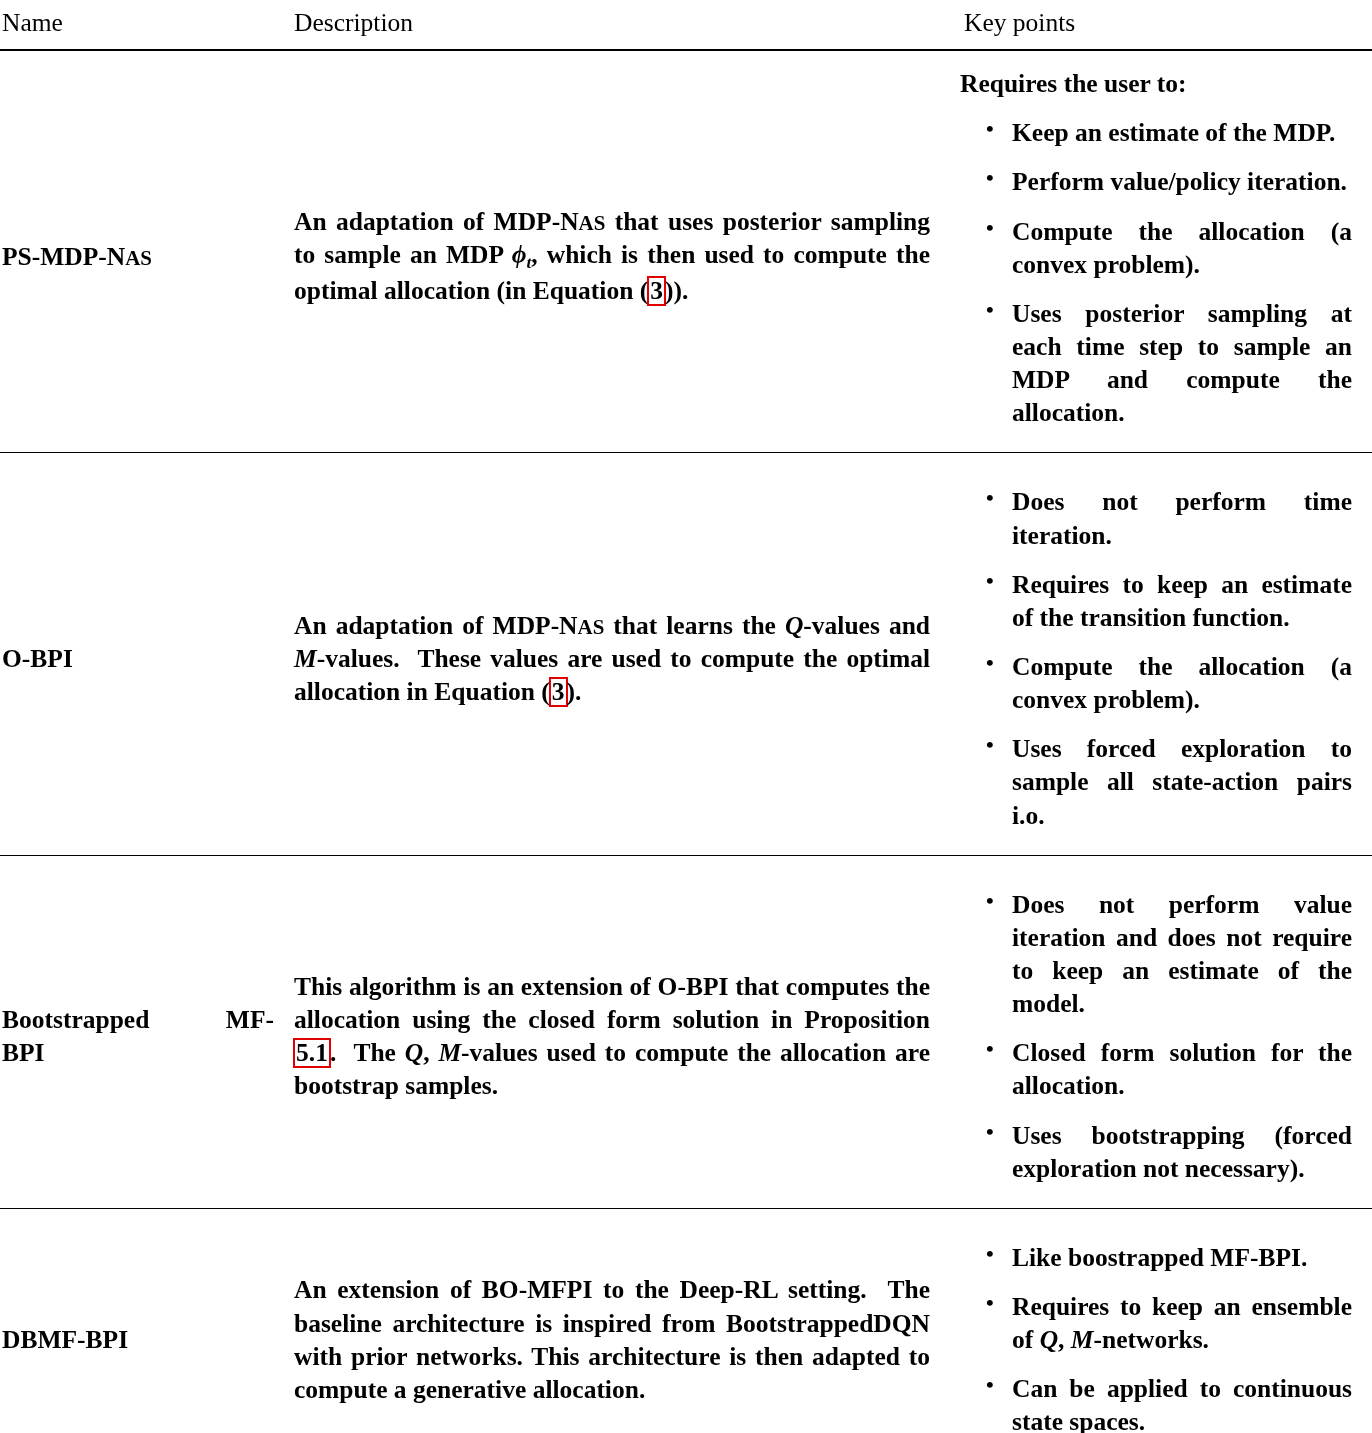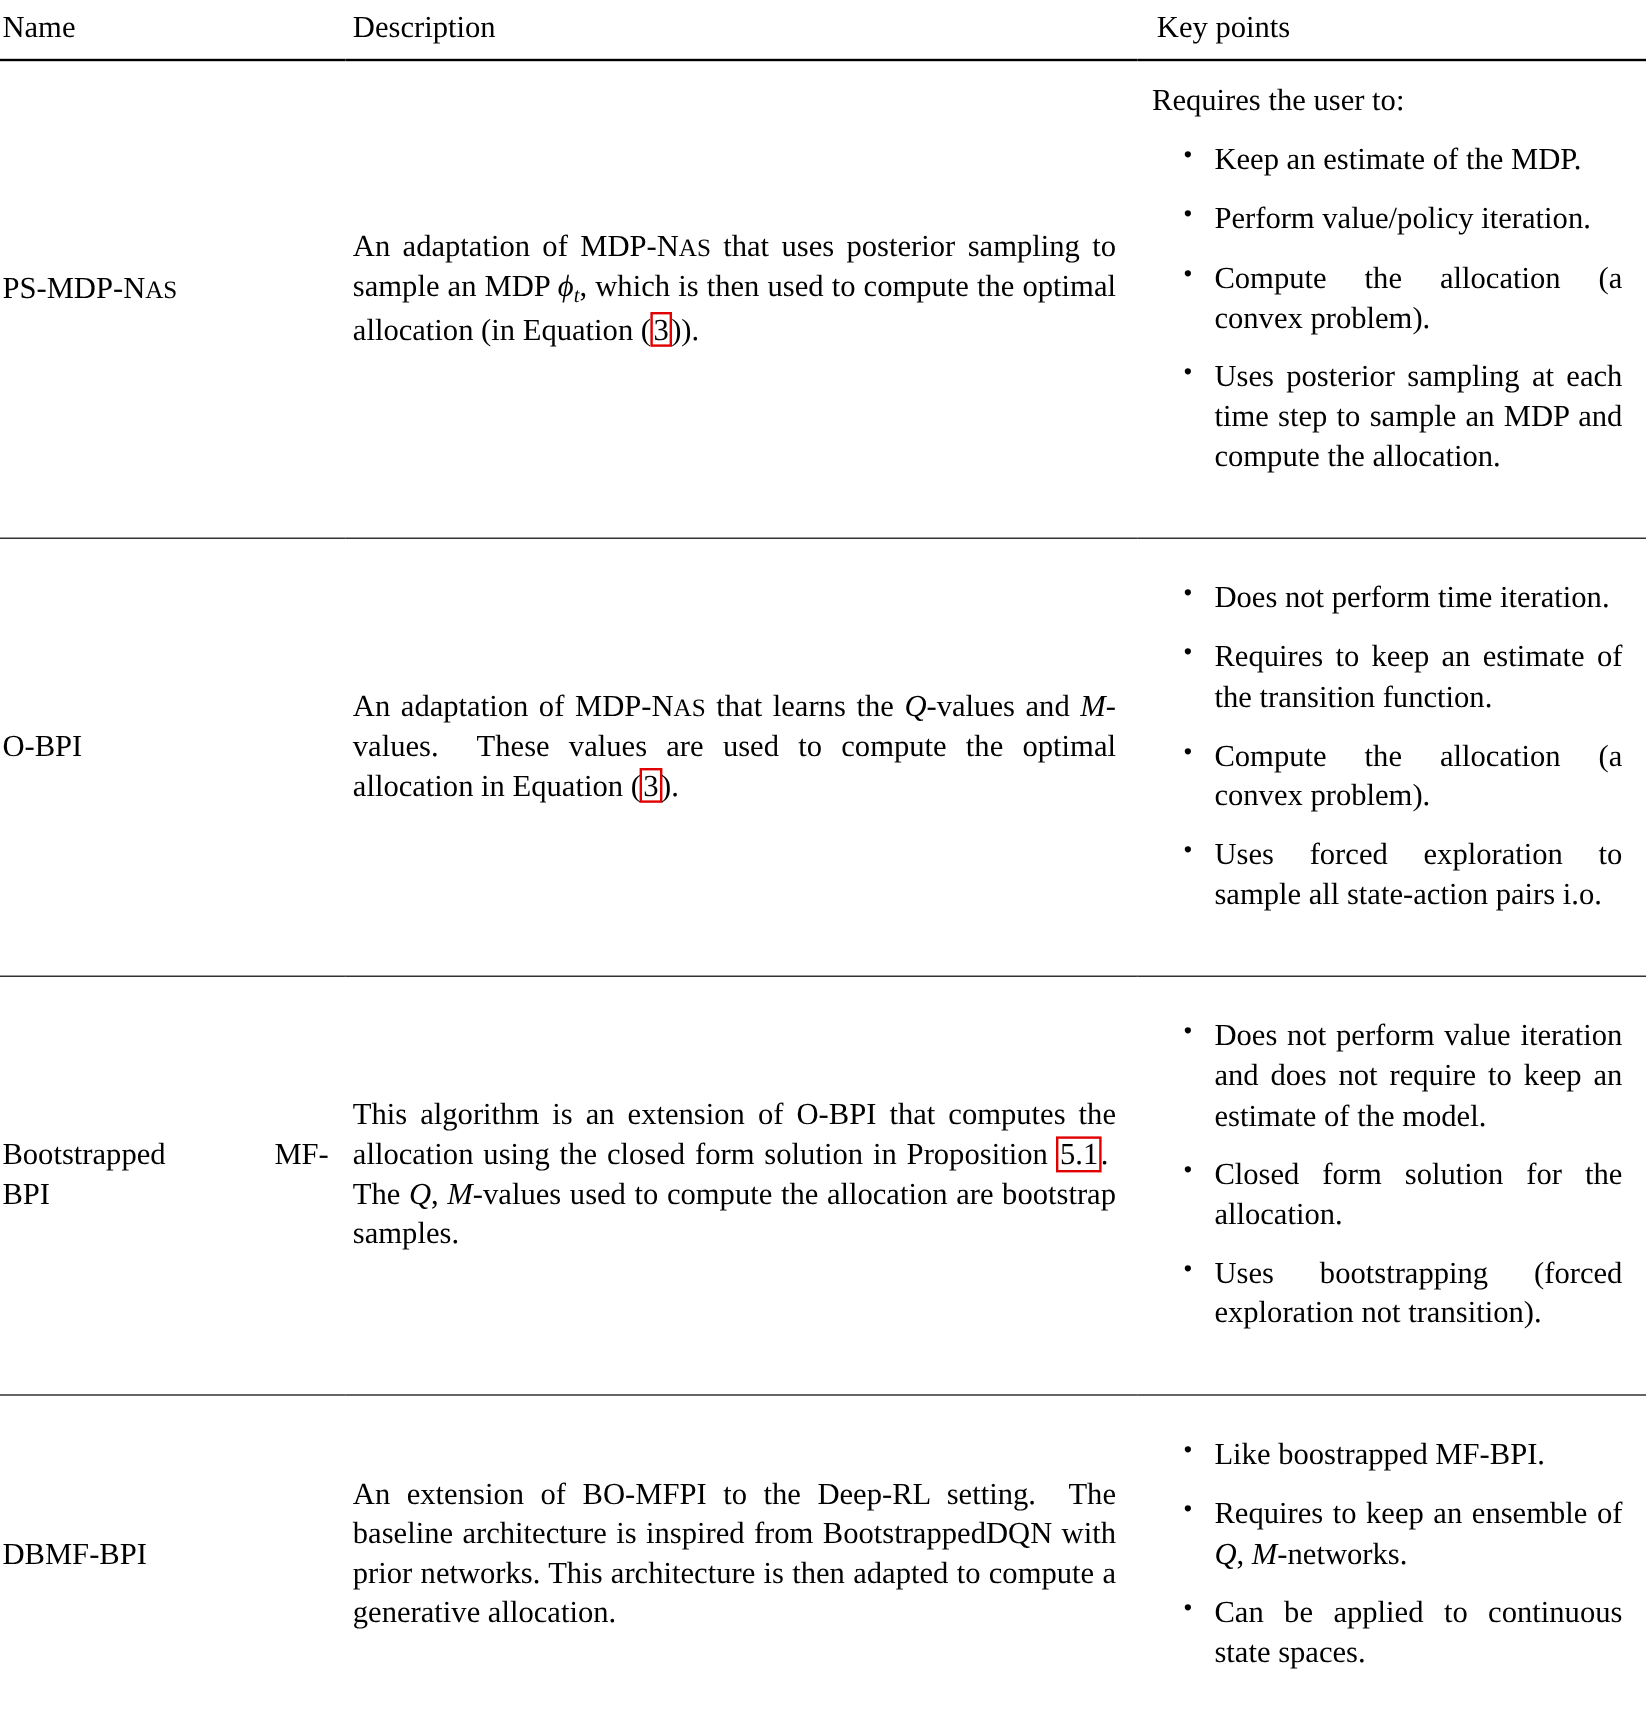--- a/index.html
+++ b/index.html
@@ -51,21 +51,22 @@
   
   thead tr.headrow th { border-bottom: 2.2px solid #000; }
 
   tbody td {
     vertical-align: middle;
     padding: 0;
   }
 
   tbody tr.datarow > td {
     padding-top: 16px;
-    padding-bottom: 36px;
+    padding-bottom: 7px;
+    font-weight: bold;
   }
 
   td.c-name {
     padding-left: 2px;
     padding-right: 14px;
     text-align: justify;
     text-align-last: justify;
     vertical-align: middle;
   }
   td.c-name .nm {
@@ -209,21 +210,21 @@
           <span class="nm">Bootstrapped MF-</span>
           <span class="nm nostretch">BPI</span>
         </td>
         <td class="c-desc rule-mid">
           <p>This algorithm is an extension of O-BPI that computes the allocation using the closed form solution in Proposition <a class="reflink" href="#">5.1</a>.&nbsp; The <span class="mi">Q</span>, <span class="mi">M</span>-values used to compute the allocation are bootstrap samples.</p>
         </td>
         <td class="c-key rule-mid">
           <ul class="kp">
             <li>Does not perform value iteration and does not require to keep an estimate of the model.</li>
             <li>Closed form solution for the allocation.</li>
-            <li>Uses bootstrapping (forced exploration not transition).</li>
+            <li>Uses bootstrapping (forced exploration not necessary).</li>
           </ul>
         </td>
       </tr>
 
       <tr class="datarow">
         <td class="c-name rule-mid">
           <span class="nm nostretch">DBMF-BPI</span>
         </td>
         <td class="c-desc rule-mid">
           <p>An extension of BO-MFPI to the Deep-RL setting.&nbsp; The baseline architecture is inspired from BootstrappedDQN with prior networks. This architecture is then adapted to compute a generative allocation.</p>

